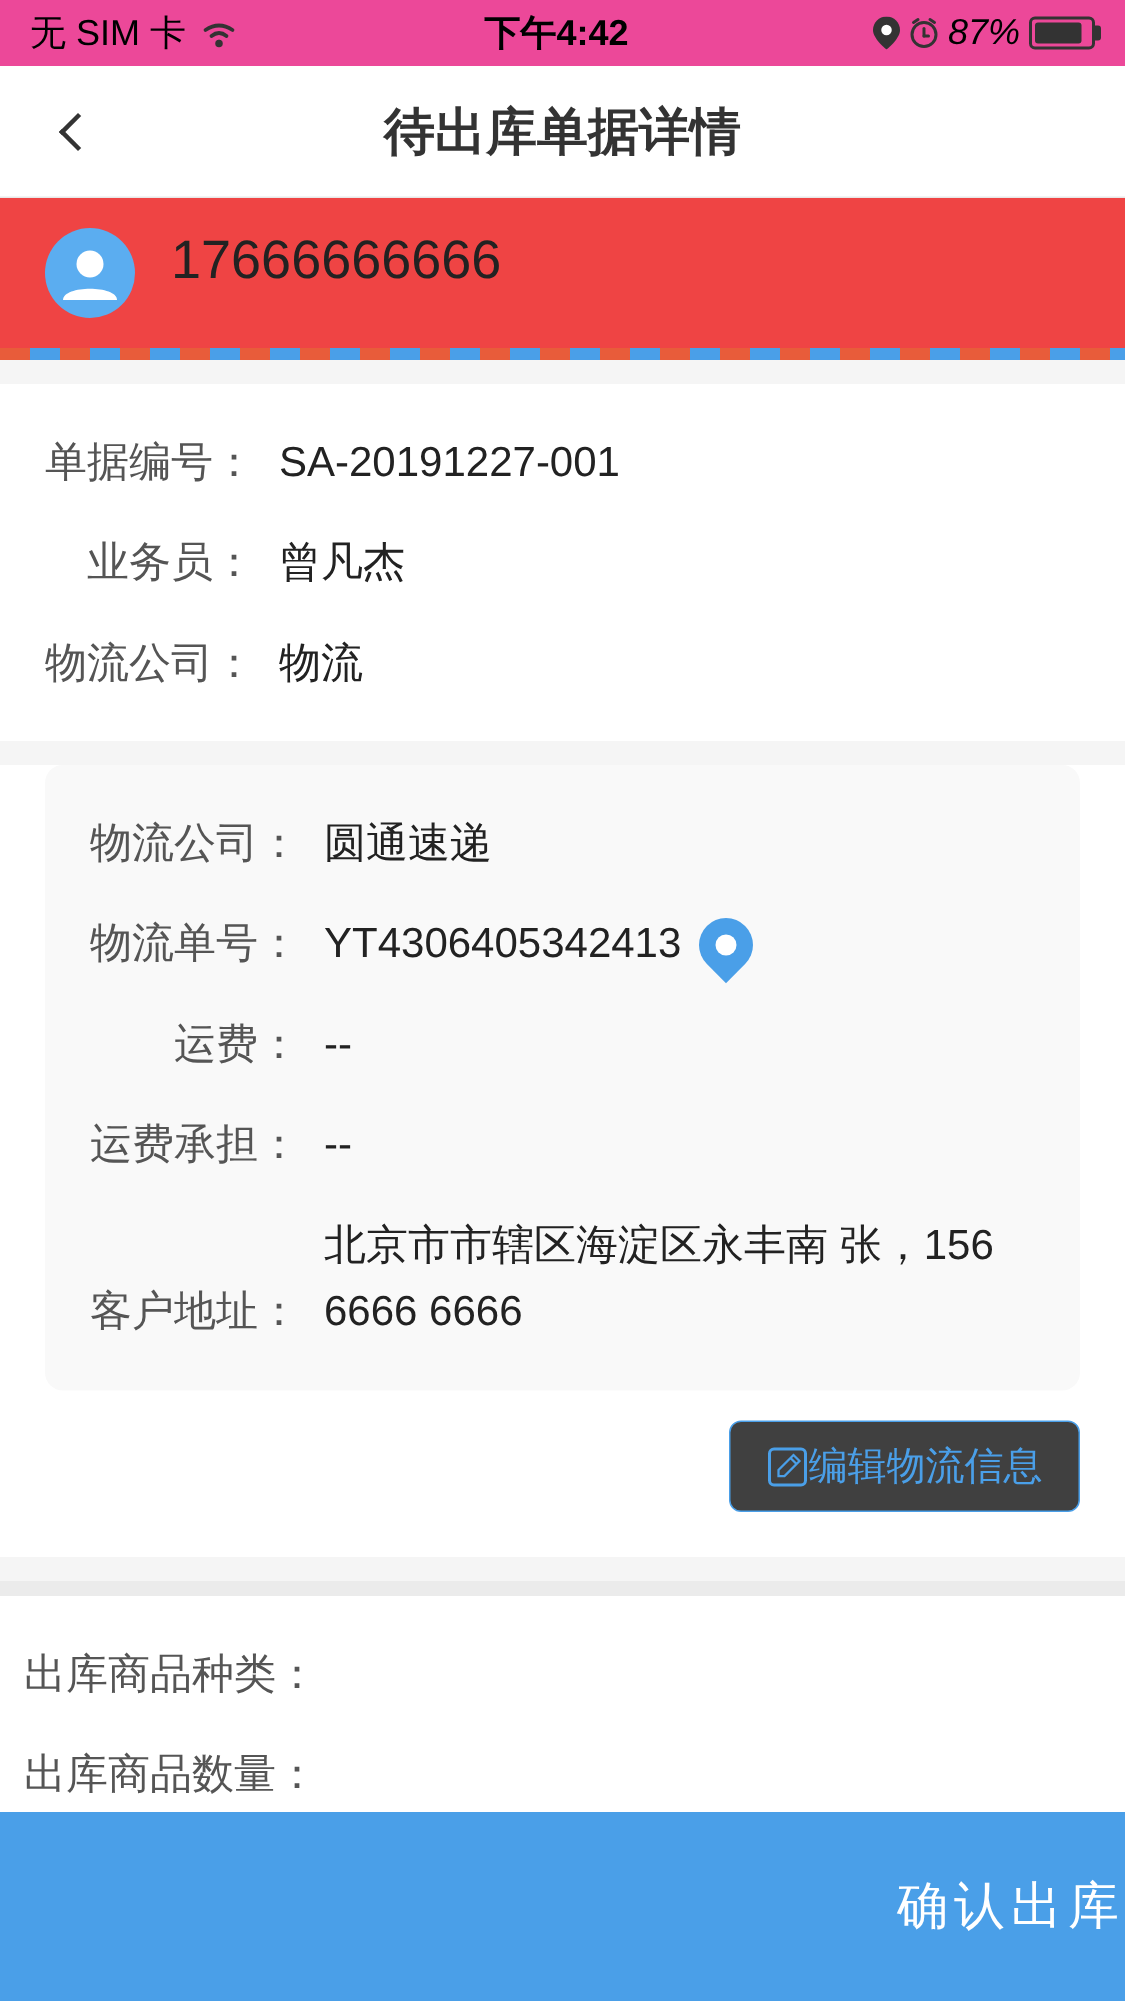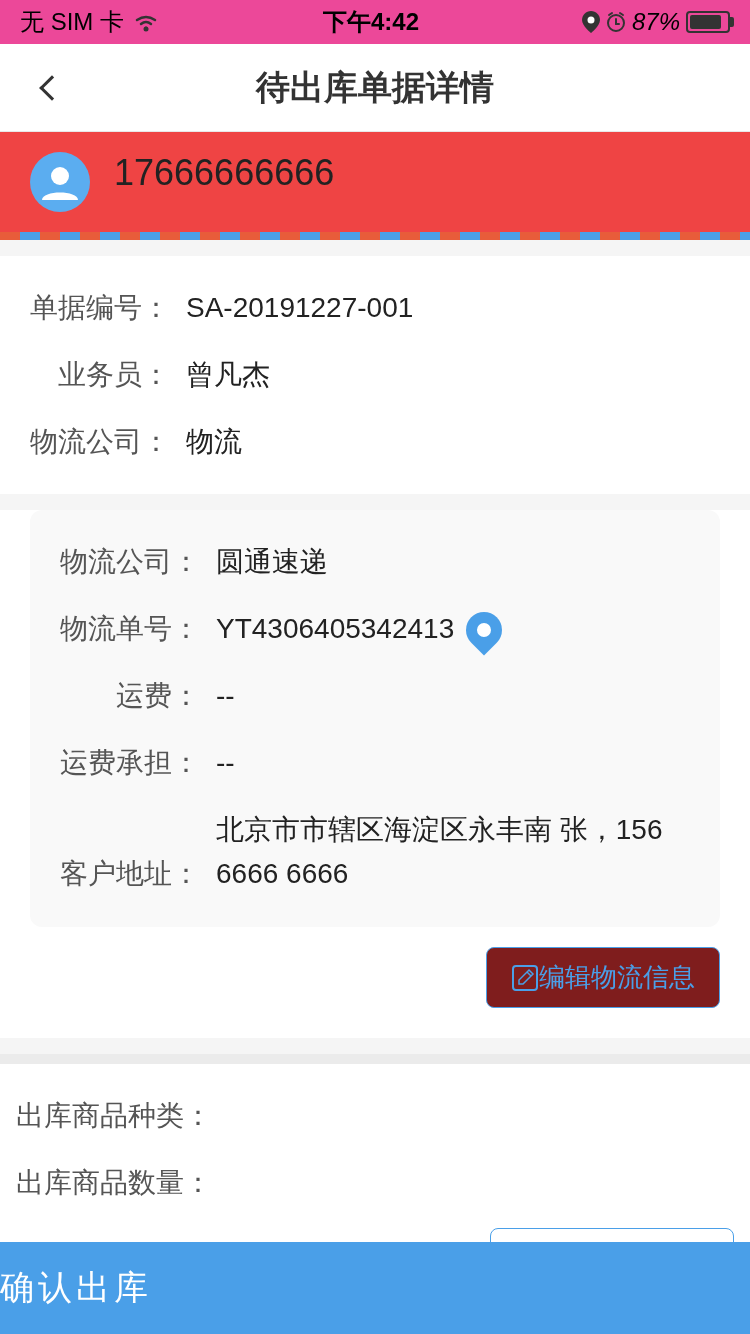--- a/index.html
+++ b/index.html
@@ -155,21 +155,21 @@
       margin-top: 20px;
     }
     .edit-btn {
       border: 1.5px solid #4a9fe8;
       border-radius: 8px;
       padding: 12px 24px;
       color: #4a9fe8;
       font-size: 26px;
       display: flex; align-items: center; 
       cursor: pointer;
-      background: #7f1d1d;
+      background: #404040;
     }
     .edit-icon-svg { width: 28px; height: 28px; }
 
     
     .thin-divider {
       height: 10px;
       background: #ebebeb;
       margin-top: 16px;
     }
 
@@ -195,25 +195,25 @@
       height: 200px;
       background: #f5f5f5;
     }
 
     
     .confirm-bar {
       position: fixed;
       bottom: 0;
       left: 0;
       width: 750px;
-      height: 92px;
+      height: 126px;
       background: #4a9fe8;
       display: flex;
       align-items: center;
-      justify-content: flex-start;
+      justify-content: flex-end;
       cursor: pointer;
     }
     .confirm-btn-text {
       font-size: 34px;
       color: #fff;
       font-weight: 500;
       letter-spacing: 4px;
     }
   </style>
 </head>

